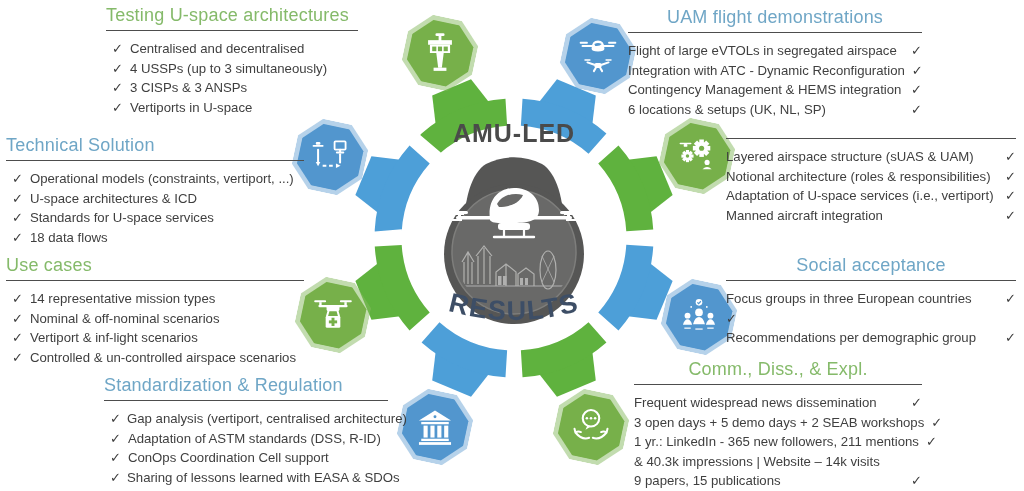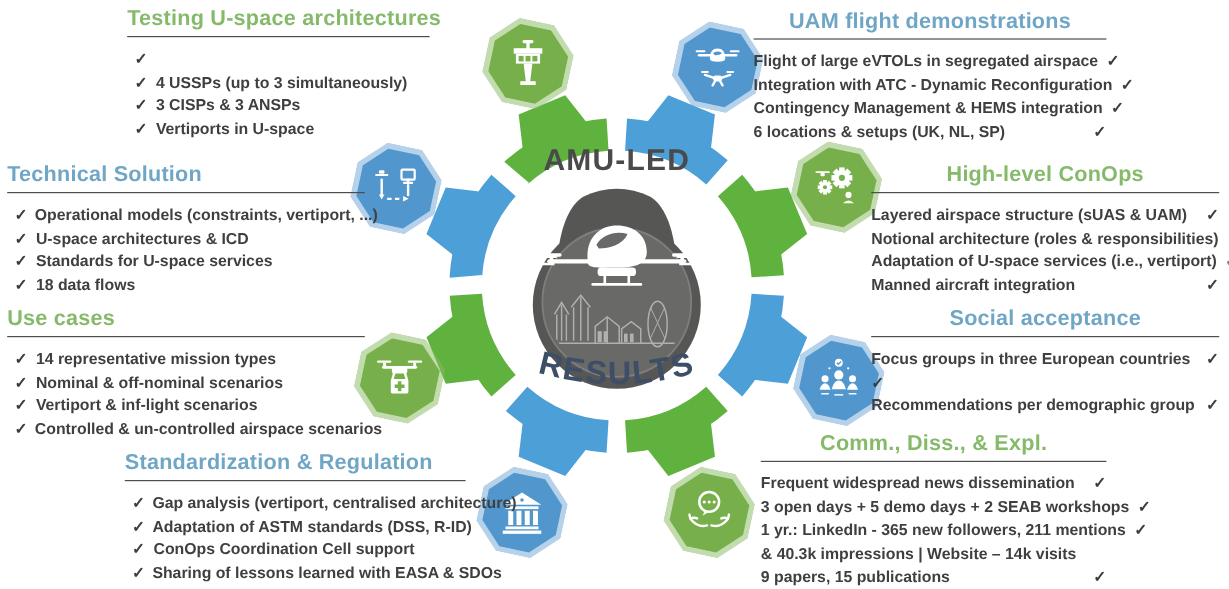--- a/index.html
+++ b/index.html
@@ -5,21 +5,21 @@
   :root{
     --ring-green:#5FB23E; --ring-blue:#4D9FD8;
     --icon-green:#77B04A; --icon-blue:#5296CE;
     --title-green:#85BA6A; --title-blue:#6FA6C6;
     --navy:#3D4E66; --text:#3F3F3F;
     --badge-dark:#565655; --badge-inner:#696968; --skyline-gray:#B9B9B7;
   }
   html,body{margin:0;padding:0;background:#fff;}
   .stage{position:relative;width:1024px;height:491px;background:#ffffff;overflow:hidden;
          font-family:"Liberation Sans",sans-serif;color:var(--text);}
-  .sec{position:absolute;font-weight:bold;}
+  .sec{position:absolute;}
   .sec-title{font-size:18px;line-height:22px;white-space:nowrap;letter-spacing:.2px;}
   .sec.green .sec-title{color:var(--title-green);}
   .sec.blue  .sec-title{color:var(--title-blue);}
   .sec-rule{border-top:1.4px solid #4d4d4d;margin:4px 0 8px 0;}
   .sec-items{list-style:none;margin:0;padding:0;font-size:13.2px;}
   .sec-items li{display:flex;gap:7px;line-height:19.5px;white-space:nowrap;}
   .sec.right .sec-title{text-align:center;}
   .sec.right .sec-items li{justify-content:space-between;}
   .check{color:#3c3c3c;font-size:13px;min-width:10px;}
   .sec.left .sec-items{margin-left:6px;}
@@ -241,20 +241,21 @@
     </svg>
       </div>
   </div>
 
   <div class="sec green left" style="left:106px;top:4px;width:252px;">
     <div class="sec-title">Testing U-space architectures</div>
     <div class="sec-rule"></div>
     <ul class="sec-items">
         <li>
           <span class="check">✓</span>
+          <span>Centralised and decentralised</span>
         </li>
         <li>
           <span class="check">✓</span>
           <span>4 USSPs (up to 3 simultaneously)</span>
         </li>
         <li>
           <span class="check">✓</span>
           <span>3 CISPs &amp; 3 ANSPs</span>
         </li>
         <li>
@@ -304,21 +305,20 @@
           <span>Standards for U-space services</span>
         </li>
         <li>
           <span class="check">✓</span>
           <span>18 data flows</span>
         </li>
       </ul>
   </div>
 
   <div class="sec green right" style="left:726px;top:134px;width:290px;">
-    <div class="sec-title">High-level ConOps</div>
     <div class="sec-rule"></div>
     <ul class="sec-items">
         <li>
           <span>Layered airspace structure (sUAS &amp; UAM)</span>
           <span class="check">✓</span>
         </li>
         <li>
           <span>Notional architecture (roles &amp; responsibilities)</span>
           <span class="check">✓</span>
         </li>

